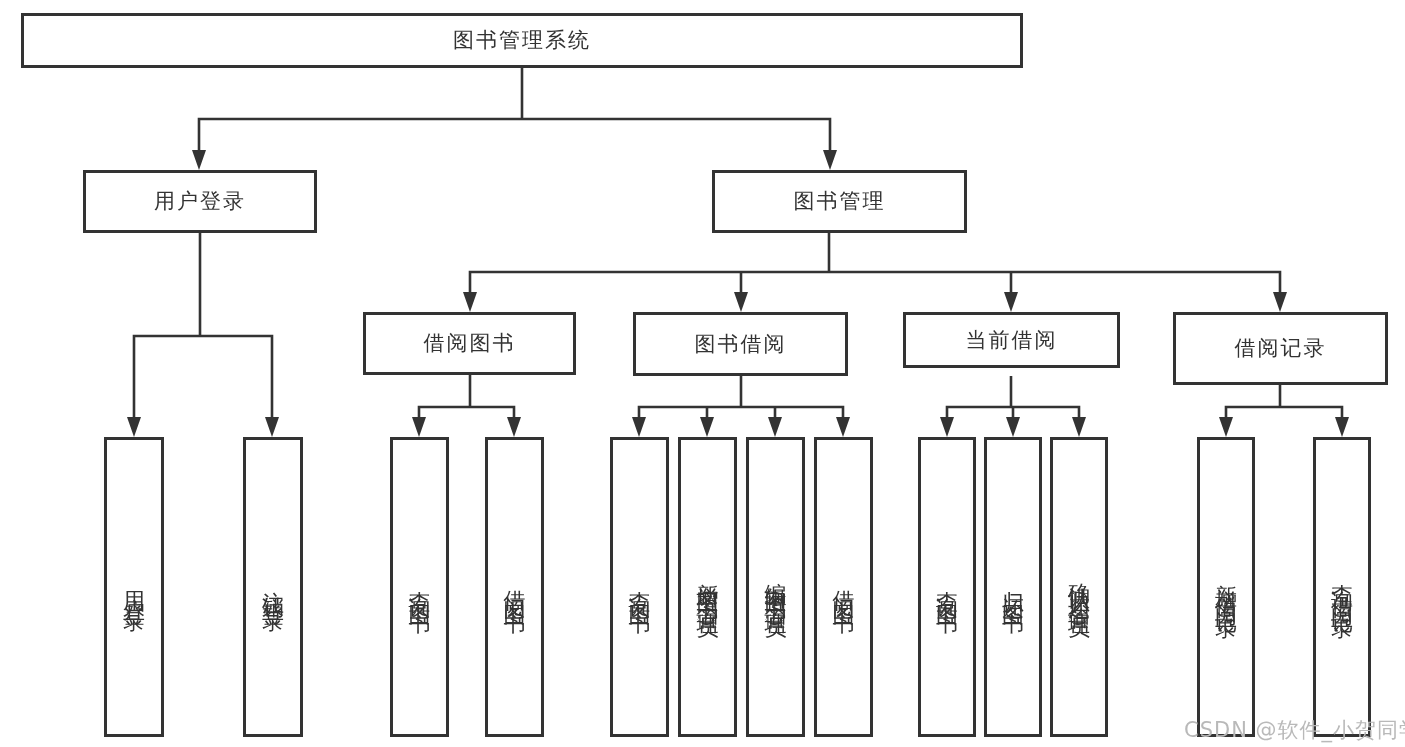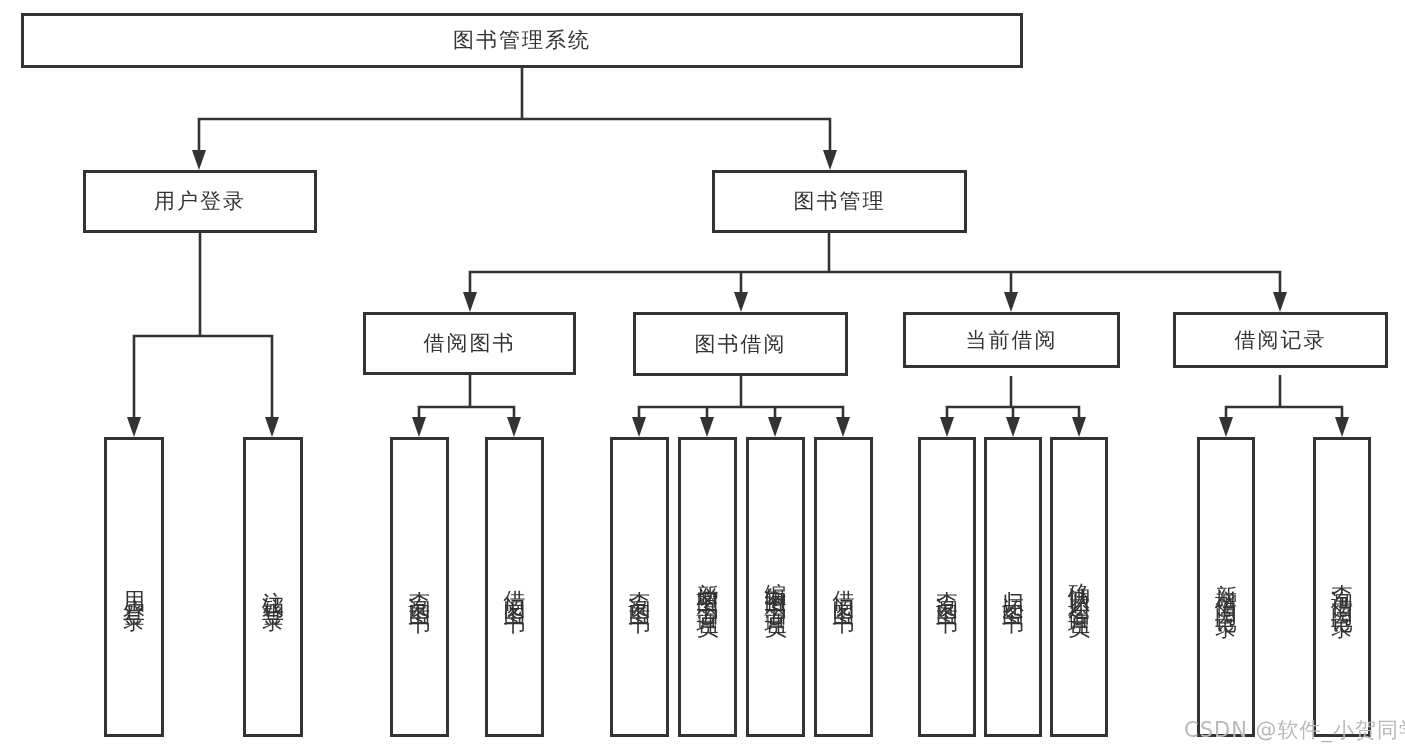--- a/index.html
+++ b/index.html
@@ -121,21 +121,21 @@
 
   <div class="box" style="left:363px;top:312px;width:213px;height:63px">
     <span class="lbl">借阅图书</span>
   </div>
   <div class="box" style="left:633px;top:312px;width:215px;height:64px">
     <span class="lbl">图书借阅</span>
   </div>
   <div class="box" style="left:903px;top:312px;width:217px;height:56px">
     <span class="lbl">当前借阅</span>
   </div>
-  <div class="box" style="left:1173px;top:312px;width:215px;height:56px">
+  <div class="box" style="left:1173px;top:312px;width:215px;height:73px">
     <span class="lbl">借阅记录</span>
   </div>
 
   <div class="box v" style="left:104px;top:437px;width:60px;height:300px">
     <span class="lbl">用户登录</span>
   </div>
   <div class="box v" style="left:243px;top:437px;width:60px;height:300px">
     <span class="lbl">注销登录</span>
   </div>
 

